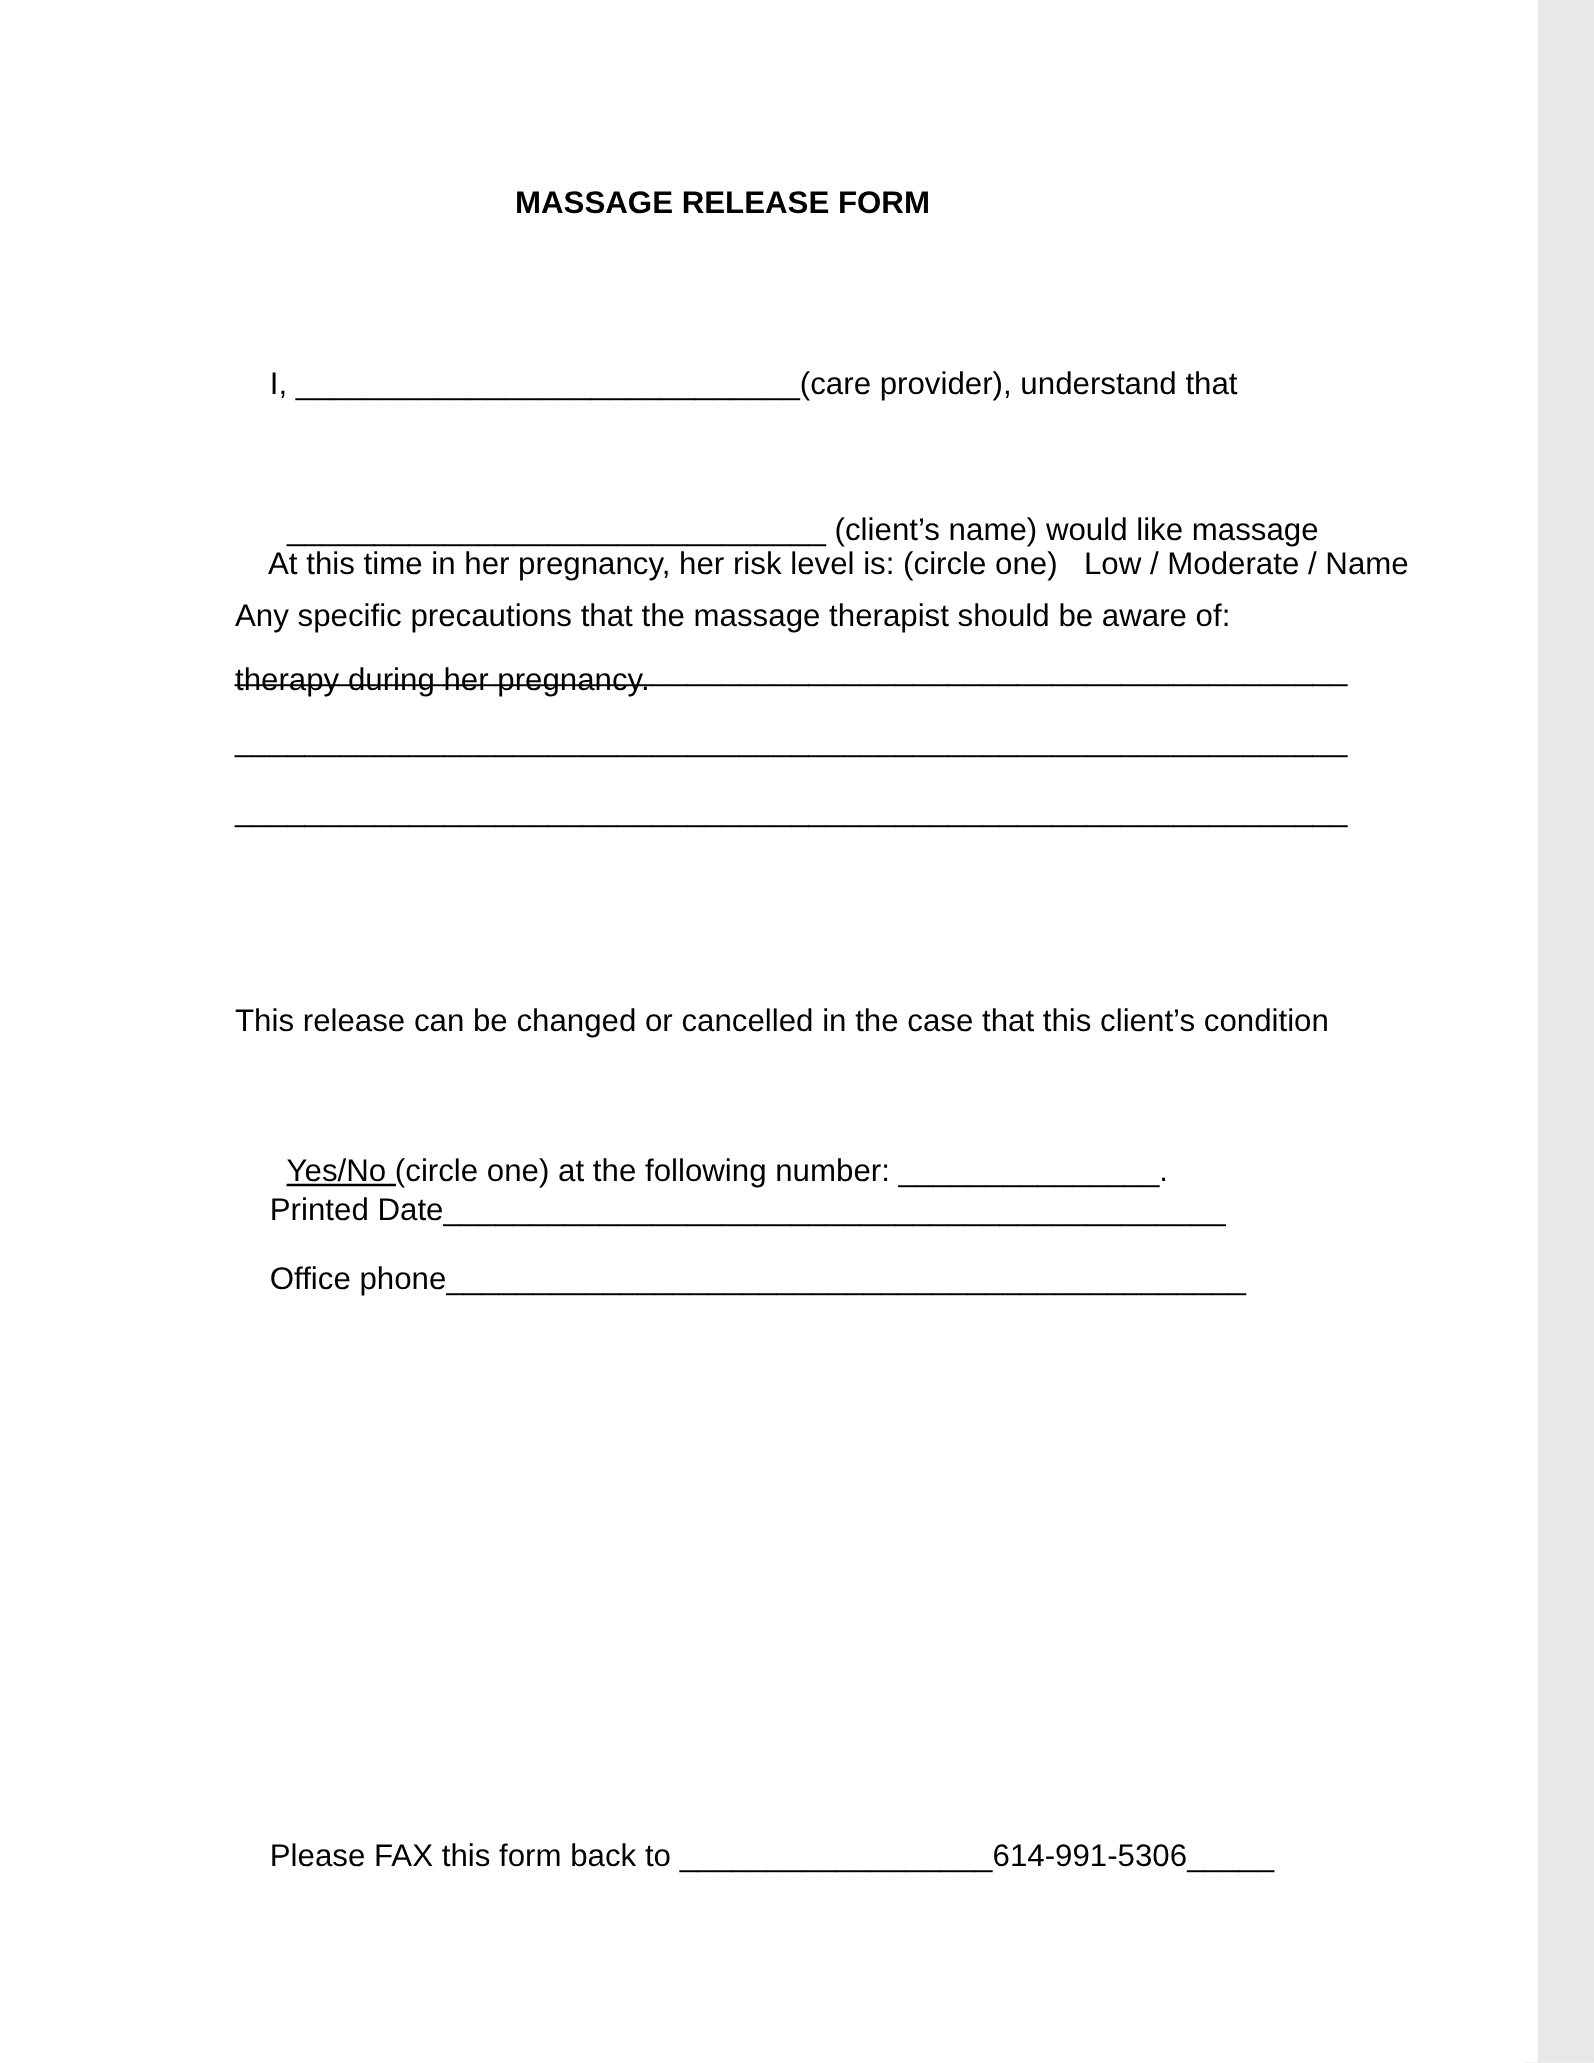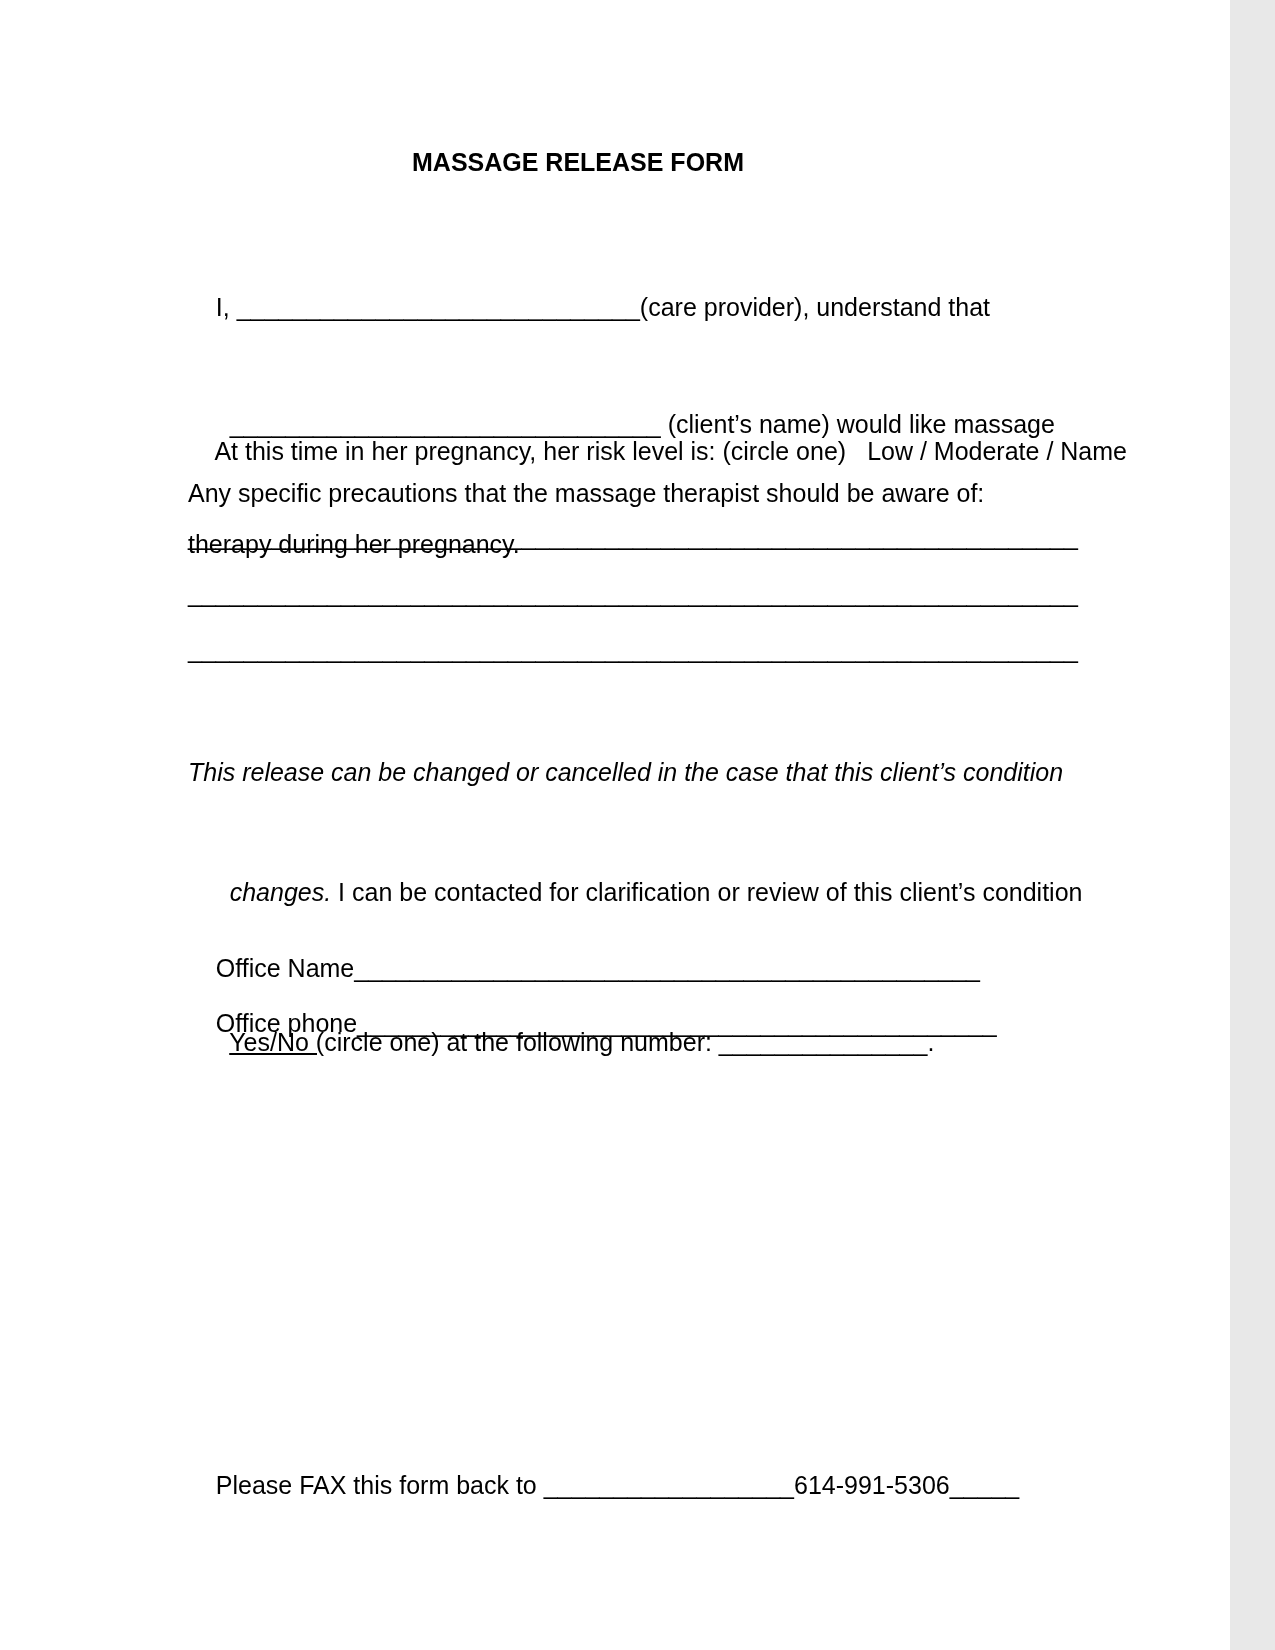--- a/index.html
+++ b/index.html
@@ -26,21 +26,21 @@
   .t-p3{top:406px;}
   .t-p4{top:466px;margin-top:12px;}
   .t-b1{top:521px;}
   .t-b2{top:578px;}
   .t-b3{top:634px;}
   .t-release{top:697px;}
   .t-sig{top:868px;}
   .t-pn{top:923px;}
   .t-op{top:978px;}
   .t-fax{top:1440px;}
-  .it{font-style:italic;}
+  .it{margin-top:45px;}
   .ul{text-decoration:underline;}
   .opt-gap{padding-left:21px;}
 </style>
 </head>
 <body>
 
 <div class="page">
 
   <div class="line t-title">MASSAGE RELEASE FORM</div>
 
@@ -61,30 +61,27 @@
 
   <div class="line t-p4">Any specific precautions that the massage therapist should be aware of:</div>
 
   <div class="line t-b1">________________________________________________________________</div>
   <div class="line t-b2">________________________________________________________________</div>
   <div class="line t-b3">________________________________________________________________</div>
 
   <div class="line t-release">
     <div class="subline it">This release can be changed or cancelled in the case that this client’s condition</div>
     <div class="subline">
-      <span class="it">changes.</span><span> I can be contacted for clarification or review of this client’s condition</span>
-    </div>
-    <div class="subline">
       <span class="ul">Yes/No (</span><span>circle one) at the following number: </span><span>_______________</span><span>.</span>
     </div>
   </div>
 
 
   <div class="line t-pn">
-    <span>Office Name</span><span>_____________________________________________</span>
+    <span>Printed Date</span><span>_____________________________________________</span>
   </div>
 
   <div class="line t-op">
     <span>Office phone</span><span>______________________________________________</span>
   </div>
 
   <div class="line t-fax">
     <span>Please FAX this form back to </span><span>__________________</span><span>614-991-5306</span><span>_____</span>
   </div>
 

